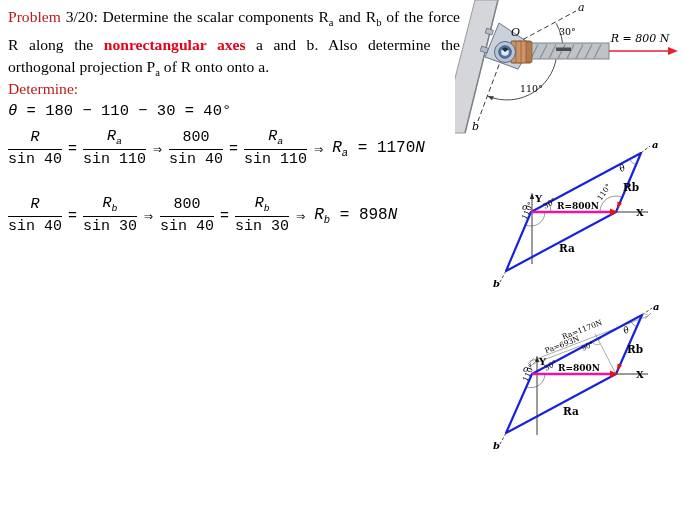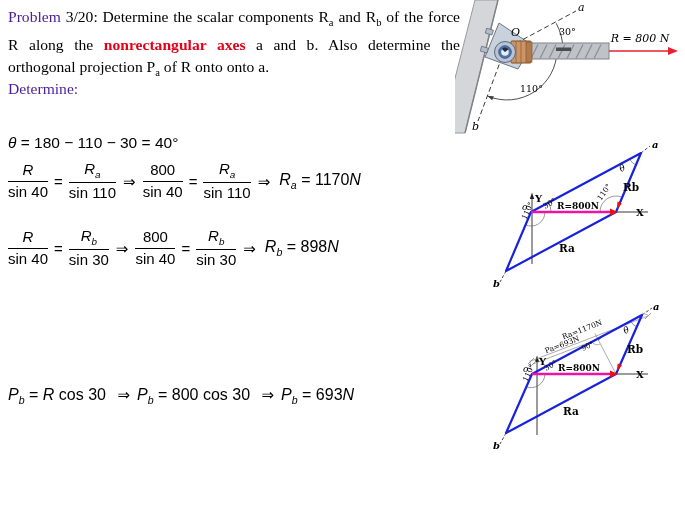--- a/index.html
+++ b/index.html
@@ -1,24 +1,24 @@
 <!DOCTYPE html>
 <html><head>
 <meta charset="utf-8">
 <style>
   html,body{margin:0;padding:0;background:#fff;}
   #canvas{position:relative;width:685px;height:506px;background:#fff;overflow:hidden;
           font-family:"Liberation Serif",serif;color:#000;}
-  .red{color:#4c1d95;}
+  .red{color:#b91c1c;}
   .emred{color:#e50019;font-weight:bold;}
   #problem{position:absolute;left:8px;top:6px;width:452px;margin:0;
            font-size:15.6px;line-height:21.8px;text-align:justify;}
   #problem sub{font-size:0.68em;}
   #solution{position:absolute;left:8px;top:80px;font-size:15.6px;}
-  .eq{font-family:Liberation Sans, sans-serif;margin-top:32px;}
+  .eq{font-family:Liberation Mono, monospace;}
   #eq-theta{position:absolute;left:8px;top:102px;font-size:15.5px;}
   .eq-row{position:absolute;left:8px;display:flex;align-items:center;font-size:15px;}
   #eq-ra{top:128px;}
   #eq-rb{top:195px;}
   .frac{display:inline-flex;flex-direction:column;text-align:center;line-height:1.25;}
   .frac .num{display:block;border-bottom:1.5px solid #000;padding:0 5px 1px 5px;}
   .frac .den{display:block;padding-top:1px;}
   .op{margin:0 6px;font-size:15px;}
   .imp{margin:0 7px;font-size:15px;}
   .res{font-size:16px;margin-left:2px;white-space:pre;}
@@ -84,21 +84,20 @@
       </span>
     <span class="op">=</span>
     <span class="frac">
         <span class="num"><i>R</i><sub><i>b</i></sub></span>
         <span class="den">sin 30</span>
       </span>
     <span class="imp">⇒</span>
     <span class="res"><i>R</i><sub><i>b</i></sub><span> = 898</span><i>N</i></span>
   </div>
 
-  <div id="eq-pb" class="eq"><i>P</i><sub><i>b</i></sub><span> = </span><i>R</i><span> cos 30 </span><span class="imp">⇒</span><i>P</i><sub><i>b</i></sub><span> = 800</span><span> cos 30 </span><span class="imp">⇒</span><i>P</i><sub><i>b</i></sub><span> = 693</span><i>N</i></div>
 
   <svg id="fig1" width="230" height="135" viewBox="0 0 230 135">
     <g>
       <polygon points="20,0 43,0 10,133 -14,133" fill="#d4d6d9" stroke="#97999d" stroke-width="1"></polygon>
       <line x1="43" y1="0" x2="10" y2="133" stroke="#7e8186" stroke-width="1.4"></line>
     </g>
     <g>
       <polygon points="44,23 77,45 63,69 30,57" fill="#c9d1dc" stroke="#6b7585" stroke-width="1" stroke-linejoin="round"></polygon>
       <rect x="31" y="29" width="7" height="5" fill="#b4bcc8" stroke="#5d6673" stroke-width="0.7" transform="rotate(17 34 31)"></rect>
       <rect x="26" y="47" width="7" height="5" fill="#b4bcc8" stroke="#5d6673" stroke-width="0.7" transform="rotate(17 29 49)"></rect>

